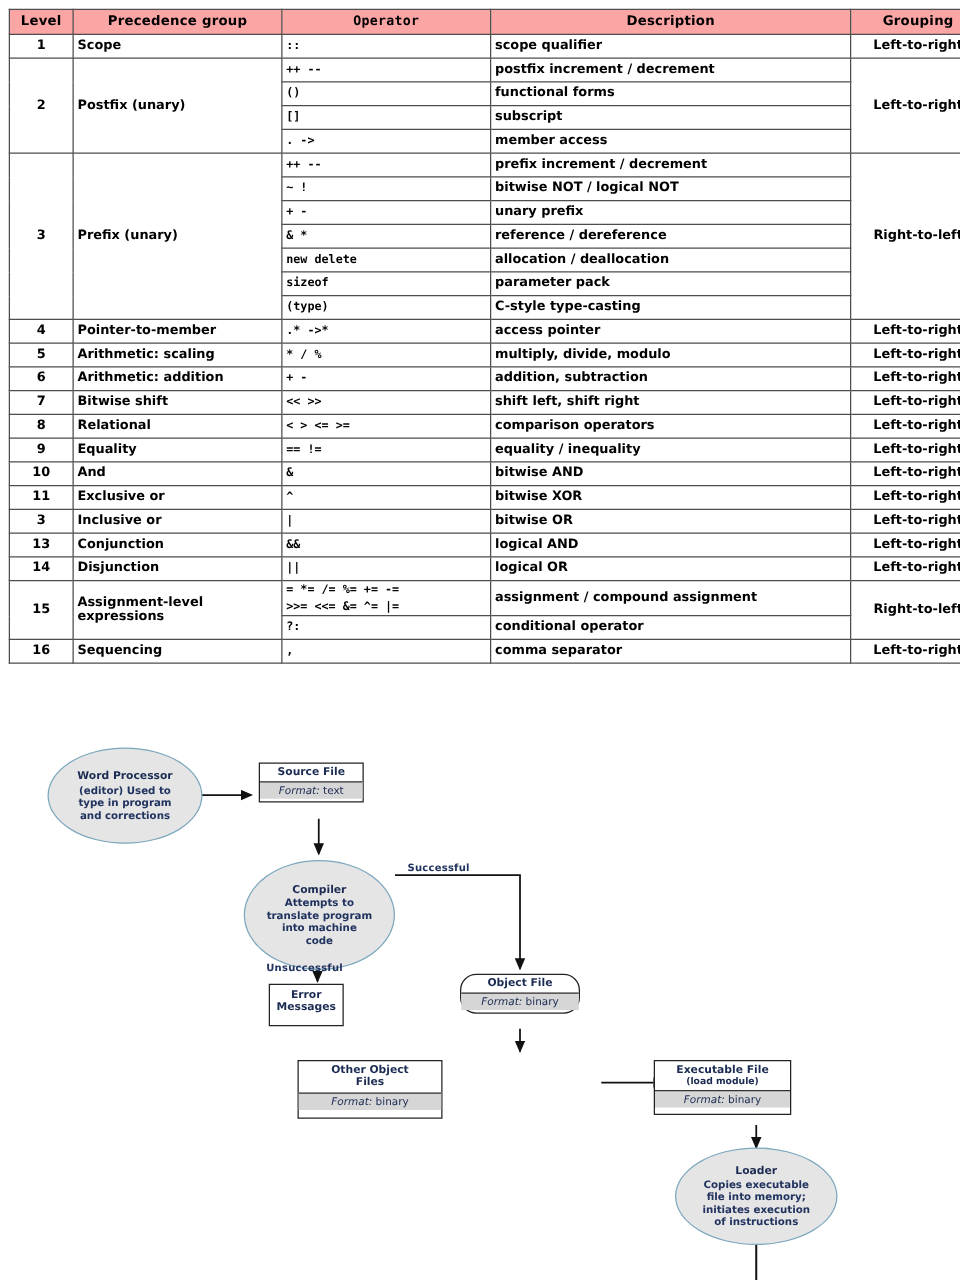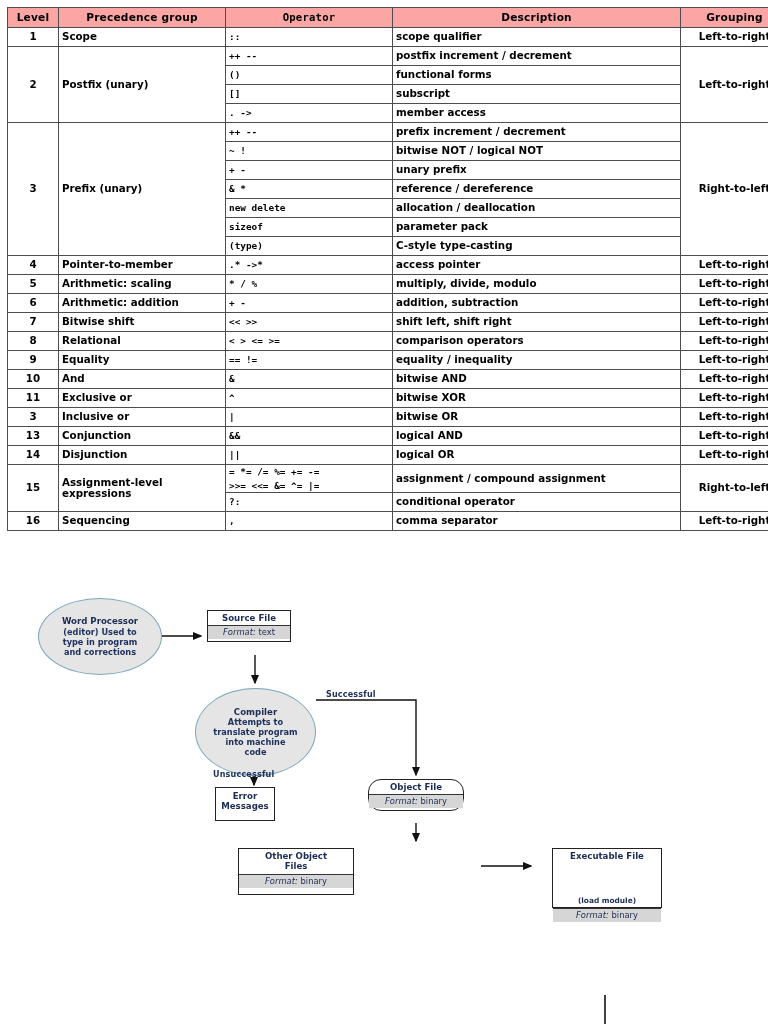--- a/index.html
+++ b/index.html
@@ -67,21 +67,21 @@
 
   
   .bx{
     border:1.4px solid #222;
     background:#ffffff;
     text-align:center;
     color:#1b2b52;
     font-size:8.6px;font-weight:bold;line-height:1.2;
   }
   .bx .top{padding:2px 3px 2px;}
-  .bx .top .sub{font-size:7.4px;font-weight:bold;margin-top:36px;}
+  .bx .top .sub{font-size:7.4px;font-weight:bold;}
   .bx .fmt{
     border-top:1.2px solid #333;
     background:#d6d6d6;
     padding:1px 3px 2px;
     font-size:8.4px;font-weight:normal;
   }
   .bx .fmt i{font-style:italic;}
 
   .edge-label{
     position:absolute;font-size:8px;font-weight:bold;color:#20325e;
@@ -335,25 +335,32 @@
       <div>Other Object</div>
       <div>Files</div>
     </div>
     <div class="fmt">
       <i>Format:</i>
       <span>binary</span>
     </div>
   </div>
 
 
-  <div class="node bx" style="left:552px;top:278px;width:110px;height:60px;">
+  <div class="node bx" style="left:523px;top:278px;width:110px;height:44px;">
     <div class="top">
       <div>Executable File</div>
       <div class="sub">(load module)</div>
     </div>
     <div class="fmt">
       <i>Format:</i>
       <span>binary</span>
     </div>
   </div>
 
+  <div class="node ell" style="left:540px;top:348px;width:130px;height:78px;">
+    <div class="hd">Loader</div>
+    <div>Copies executable</div>
+    <div>file into memory;</div>
+    <div>initiates execution</div>
+    <div>of instructions</div>
+  </div>
 
 </div>
 
 </body></html>

